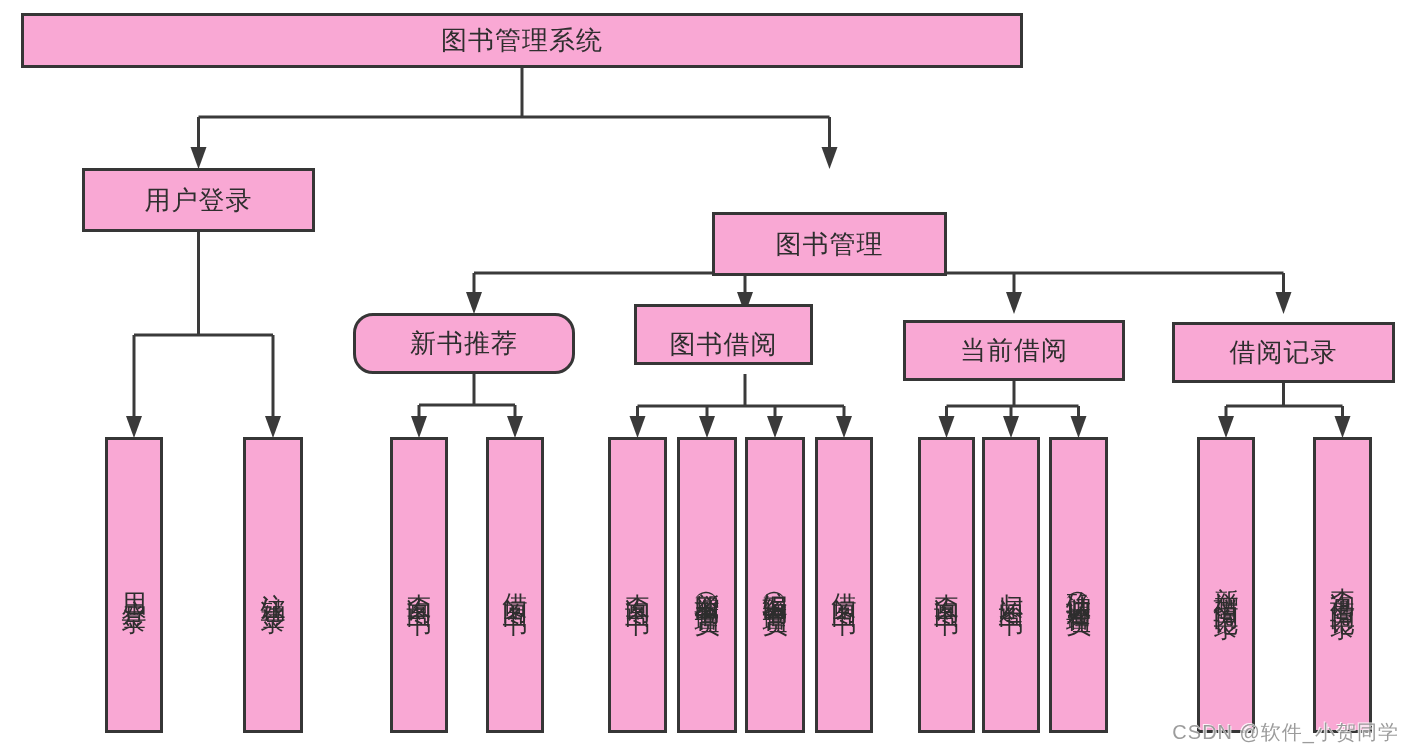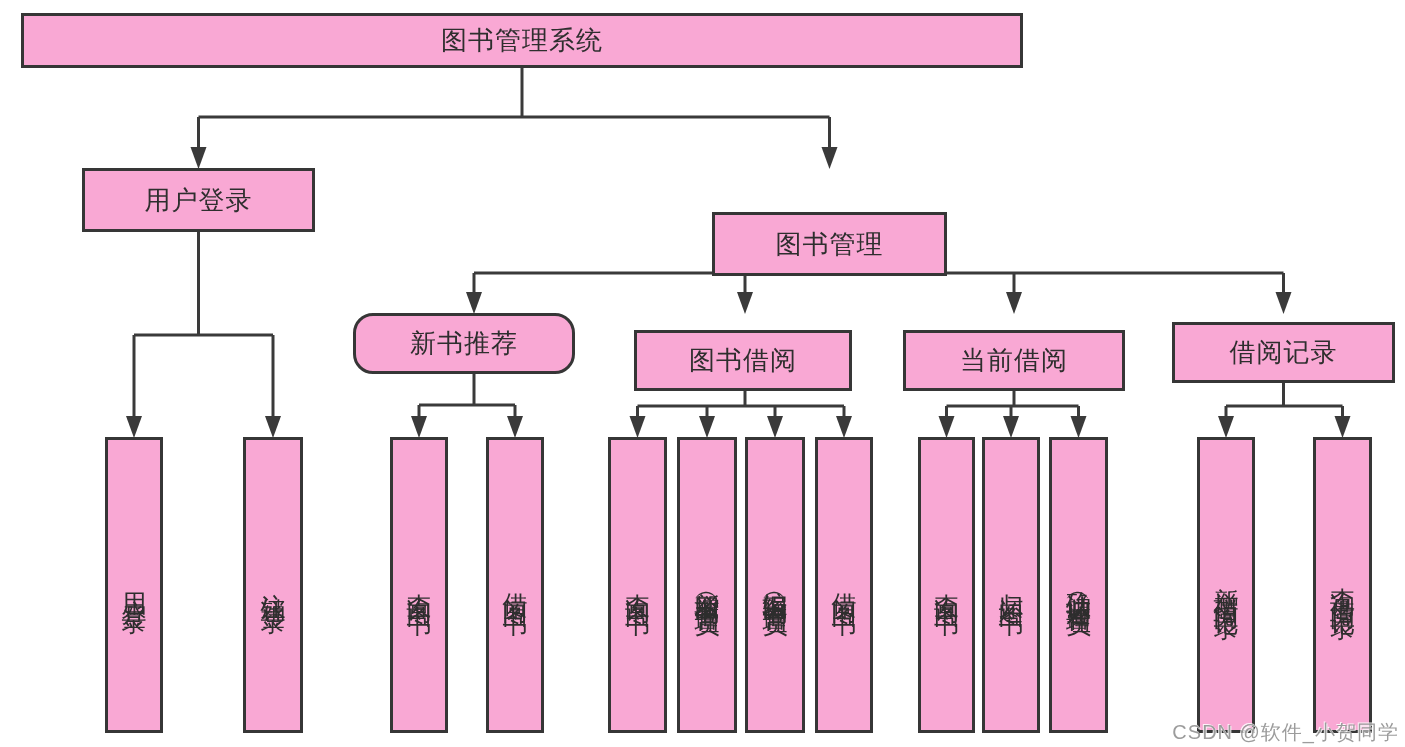--- a/index.html
+++ b/index.html
@@ -107,24 +107,24 @@
     </div>
     <div class="node node-h" style="left: 82px; top: 168px; width: 233px; height: 64px;">
       <span>用户登录</span>
     </div>
     <div class="node node-h" style="left: 712px; top: 168px; width: 235px; height: 64px; margin-top: 44px;">
       <span>图书管理</span>
     </div>
     <div class="node node-h" style="left: 353px; top: 313px; width: 222px; height: 61px; border-radius: 20px;">
       <span>新书推荐</span>
     </div>
-    <div class="node node-h" style="left: 634px; top: 330px; width: 218px; height: 61px;">
+    <div class="node node-h" style="left: 634px; top: 304px; width: 179px; height: 61px; align-items: flex-end;">
       <span>图书借阅</span>
     </div>
-    <div class="node node-h" style="left: 903px; top: 330px; width: 222px; height: 61px; text-align: center;">
+    <div class="node node-h" style="left: 903px; top: 320px; width: 222px; height: 61px; text-align: center;">
       <span>当前借阅</span>
     </div>
     <div class="node node-h" style="left: 1172px; top: 322px; width: 223px; height: 61px;">
       <span>借阅记录</span>
     </div>
     <div class="node node-v vspace-wide" style="left: 105px; top: 437px; width: 58px; height: 296px;">
       <span>用户登录</span>
     </div>
     <div class="node node-v vspace-wide" style="left: 243px; top: 437px; width: 60px; height: 296px;">
       <span>注销登录</span>

